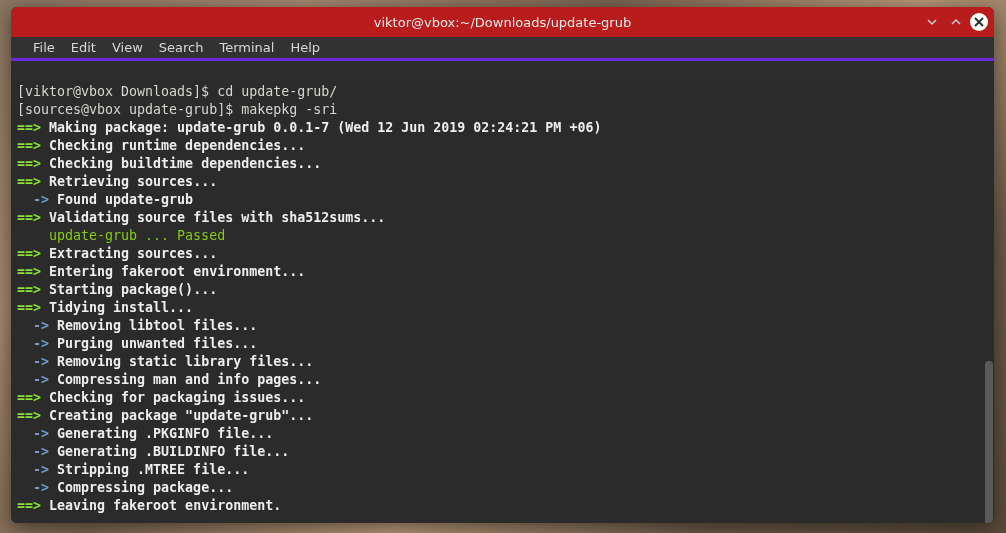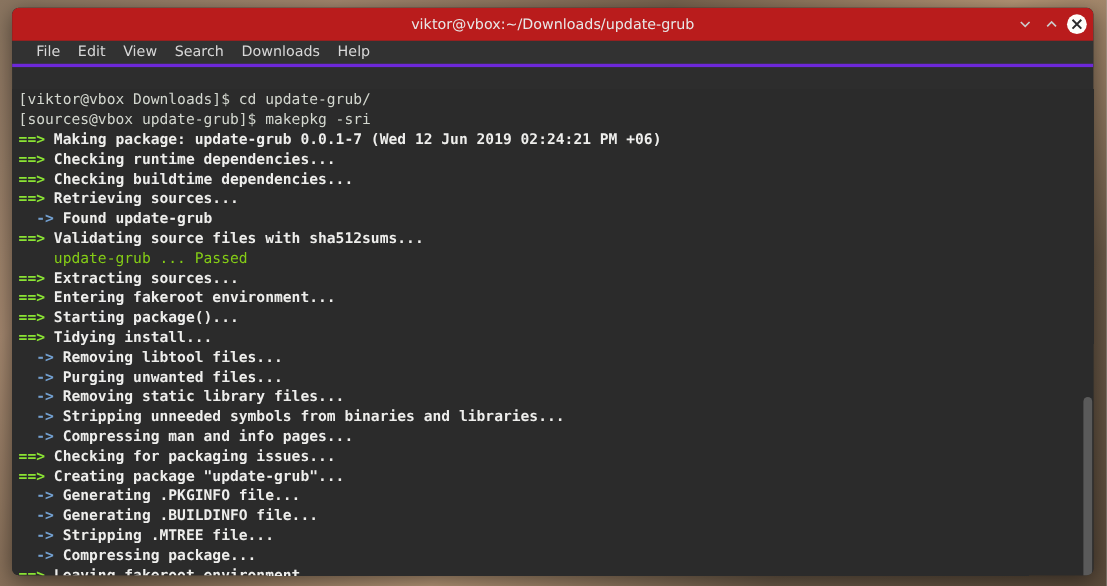--- a/index.html
+++ b/index.html
@@ -170,42 +170,41 @@
         </svg>
       </div>
     </div>
   </div>
 
   <div class="menubar">
     <span class="menu-item">File</span>
     <span class="menu-item">Edit</span>
     <span class="menu-item">View</span>
     <span class="menu-item">Search</span>
-    <span class="menu-item">Downloads</span>
+    <span class="menu-item">Terminal</span>
     <span class="menu-item">Help</span>
   </div>
 
   <div class="terminal-body" id="term-body">
     <div class="term-line"><span class="prompt-bracket">[viktor@vbox Downloads]$ </span><span class="prompt-cmd">cd update-grub/</span></div>
       <div class="term-line"><span class="prompt-bracket">[sources@vbox update-grub]$ </span><span class="prompt-cmd">makepkg -sri</span></div>
       <div class="term-line"><span class="arrow-green">==&gt; </span><span class="msg-bold">Making package: update-grub 0.0.1-7 (Wed 12 Jun 2019 02:24:21 PM +06)</span></div>
       <div class="term-line"><span class="arrow-green">==&gt; </span><span class="msg-bold">Checking runtime dependencies...</span></div>
       <div class="term-line"><span class="arrow-green">==&gt; </span><span class="msg-bold">Checking buildtime dependencies...</span></div>
       <div class="term-line"><span class="arrow-green">==&gt; </span><span class="msg-bold">Retrieving sources...</span></div>
       <div class="term-line"><span class="arrow-blue">  -&gt; </span><span class="msg-bold">Found update-grub</span></div>
       <div class="term-line"><span class="arrow-green">==&gt; </span><span class="msg-bold">Validating source files with sha512sums...</span></div>
       <div class="term-line"><span class="msg-plain">    update-grub ... Passed</span></div>
       <div class="term-line"><span class="arrow-green">==&gt; </span><span class="msg-bold">Extracting sources...</span></div>
       <div class="term-line"><span class="arrow-green">==&gt; </span><span class="msg-bold">Entering fakeroot environment...</span></div>
       <div class="term-line"><span class="arrow-green">==&gt; </span><span class="msg-bold">Starting package()...</span></div>
       <div class="term-line"><span class="arrow-green">==&gt; </span><span class="msg-bold">Tidying install...</span></div>
       <div class="term-line"><span class="arrow-blue">  -&gt; </span><span class="msg-bold">Removing libtool files...</span></div>
       <div class="term-line"><span class="arrow-blue">  -&gt; </span><span class="msg-bold">Purging unwanted files...</span></div>
       <div class="term-line"><span class="arrow-blue">  -&gt; </span><span class="msg-bold">Removing static library files...</span></div>
-      <div class="term-line"><span class="arrow-blue">  -&gt; </span><span class="msg-bold">Stripping unneeded symbols from binaries and libraries...</span></div>
       <div class="term-line"><span class="arrow-blue">  -&gt; </span><span class="msg-bold">Compressing man and info pages...</span></div>
       <div class="term-line"><span class="arrow-green">==&gt; </span><span class="msg-bold">Checking for packaging issues...</span></div>
       <div class="term-line"><span class="arrow-green">==&gt; </span><span class="msg-bold">Creating package "update-grub"...</span></div>
       <div class="term-line"><span class="arrow-blue">  -&gt; </span><span class="msg-bold">Generating .PKGINFO file...</span></div>
       <div class="term-line"><span class="arrow-blue">  -&gt; </span><span class="msg-bold">Generating .BUILDINFO file...</span></div>
       <div class="term-line"><span class="arrow-blue">  -&gt; </span><span class="msg-bold">Stripping .MTREE file...</span></div>
       <div class="term-line"><span class="arrow-blue">  -&gt; </span><span class="msg-bold">Compressing package...</span></div>
       <div class="term-line"><span class="arrow-green">==&gt; </span><span class="msg-bold">Leaving fakeroot environment.</span></div>
       <div class="scrollbar"></div>
   </div>

